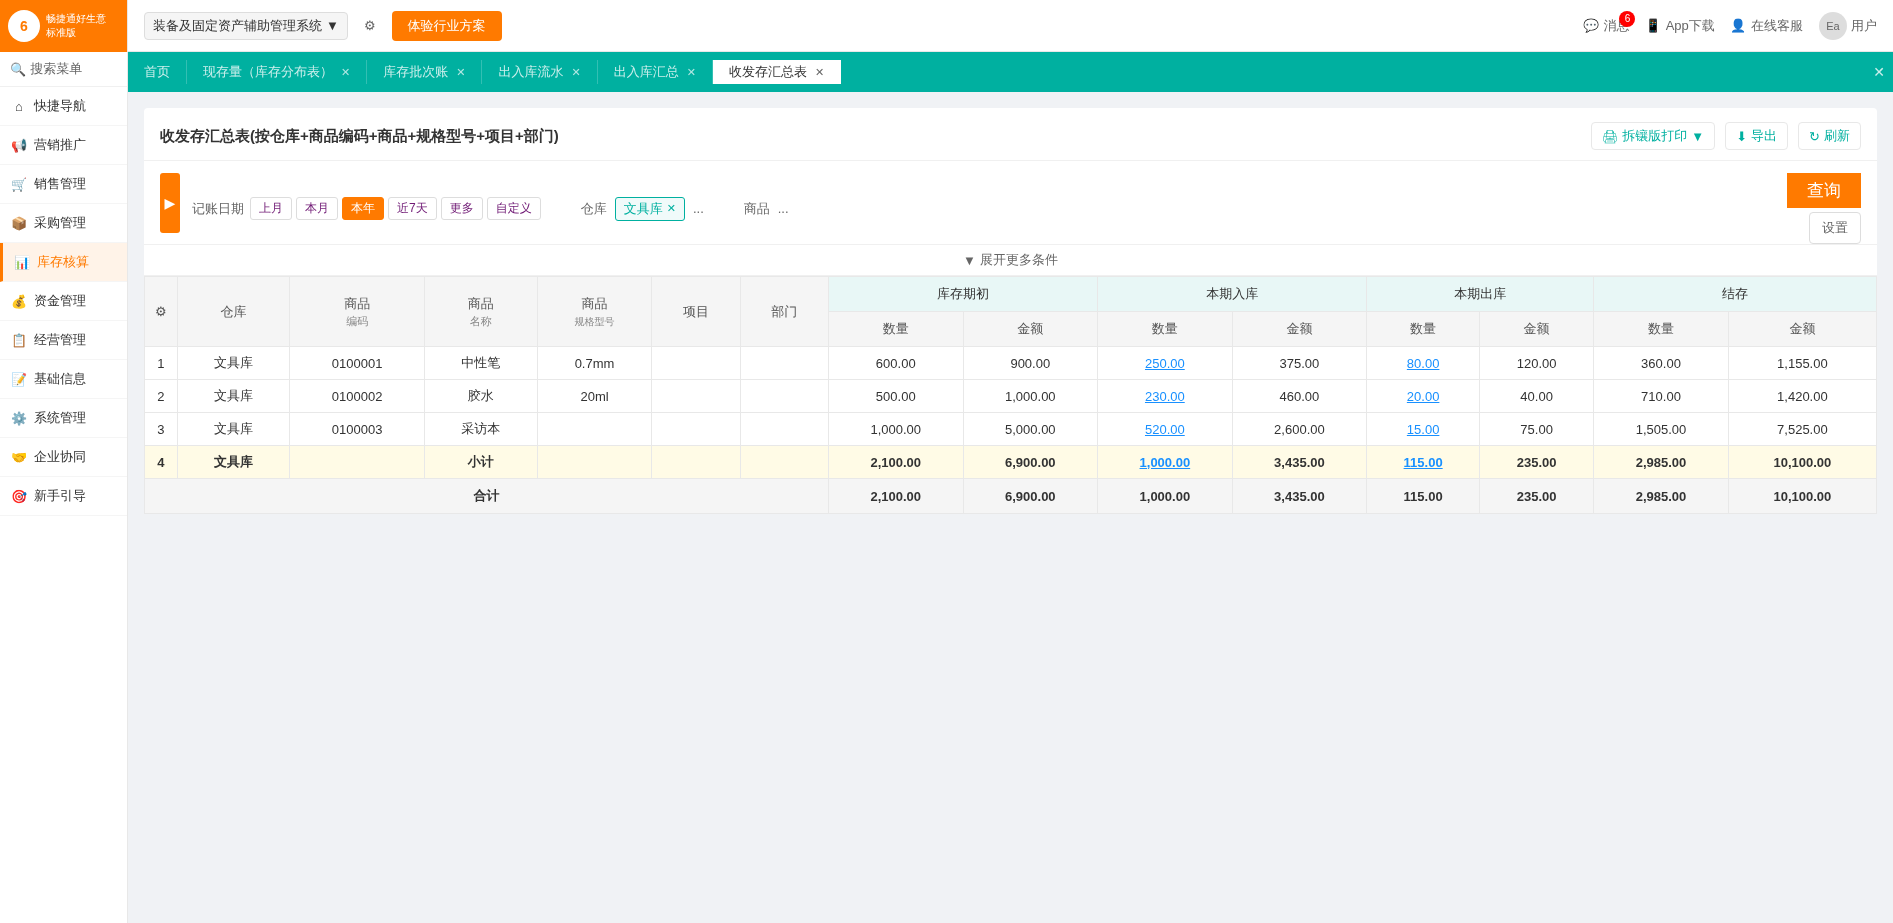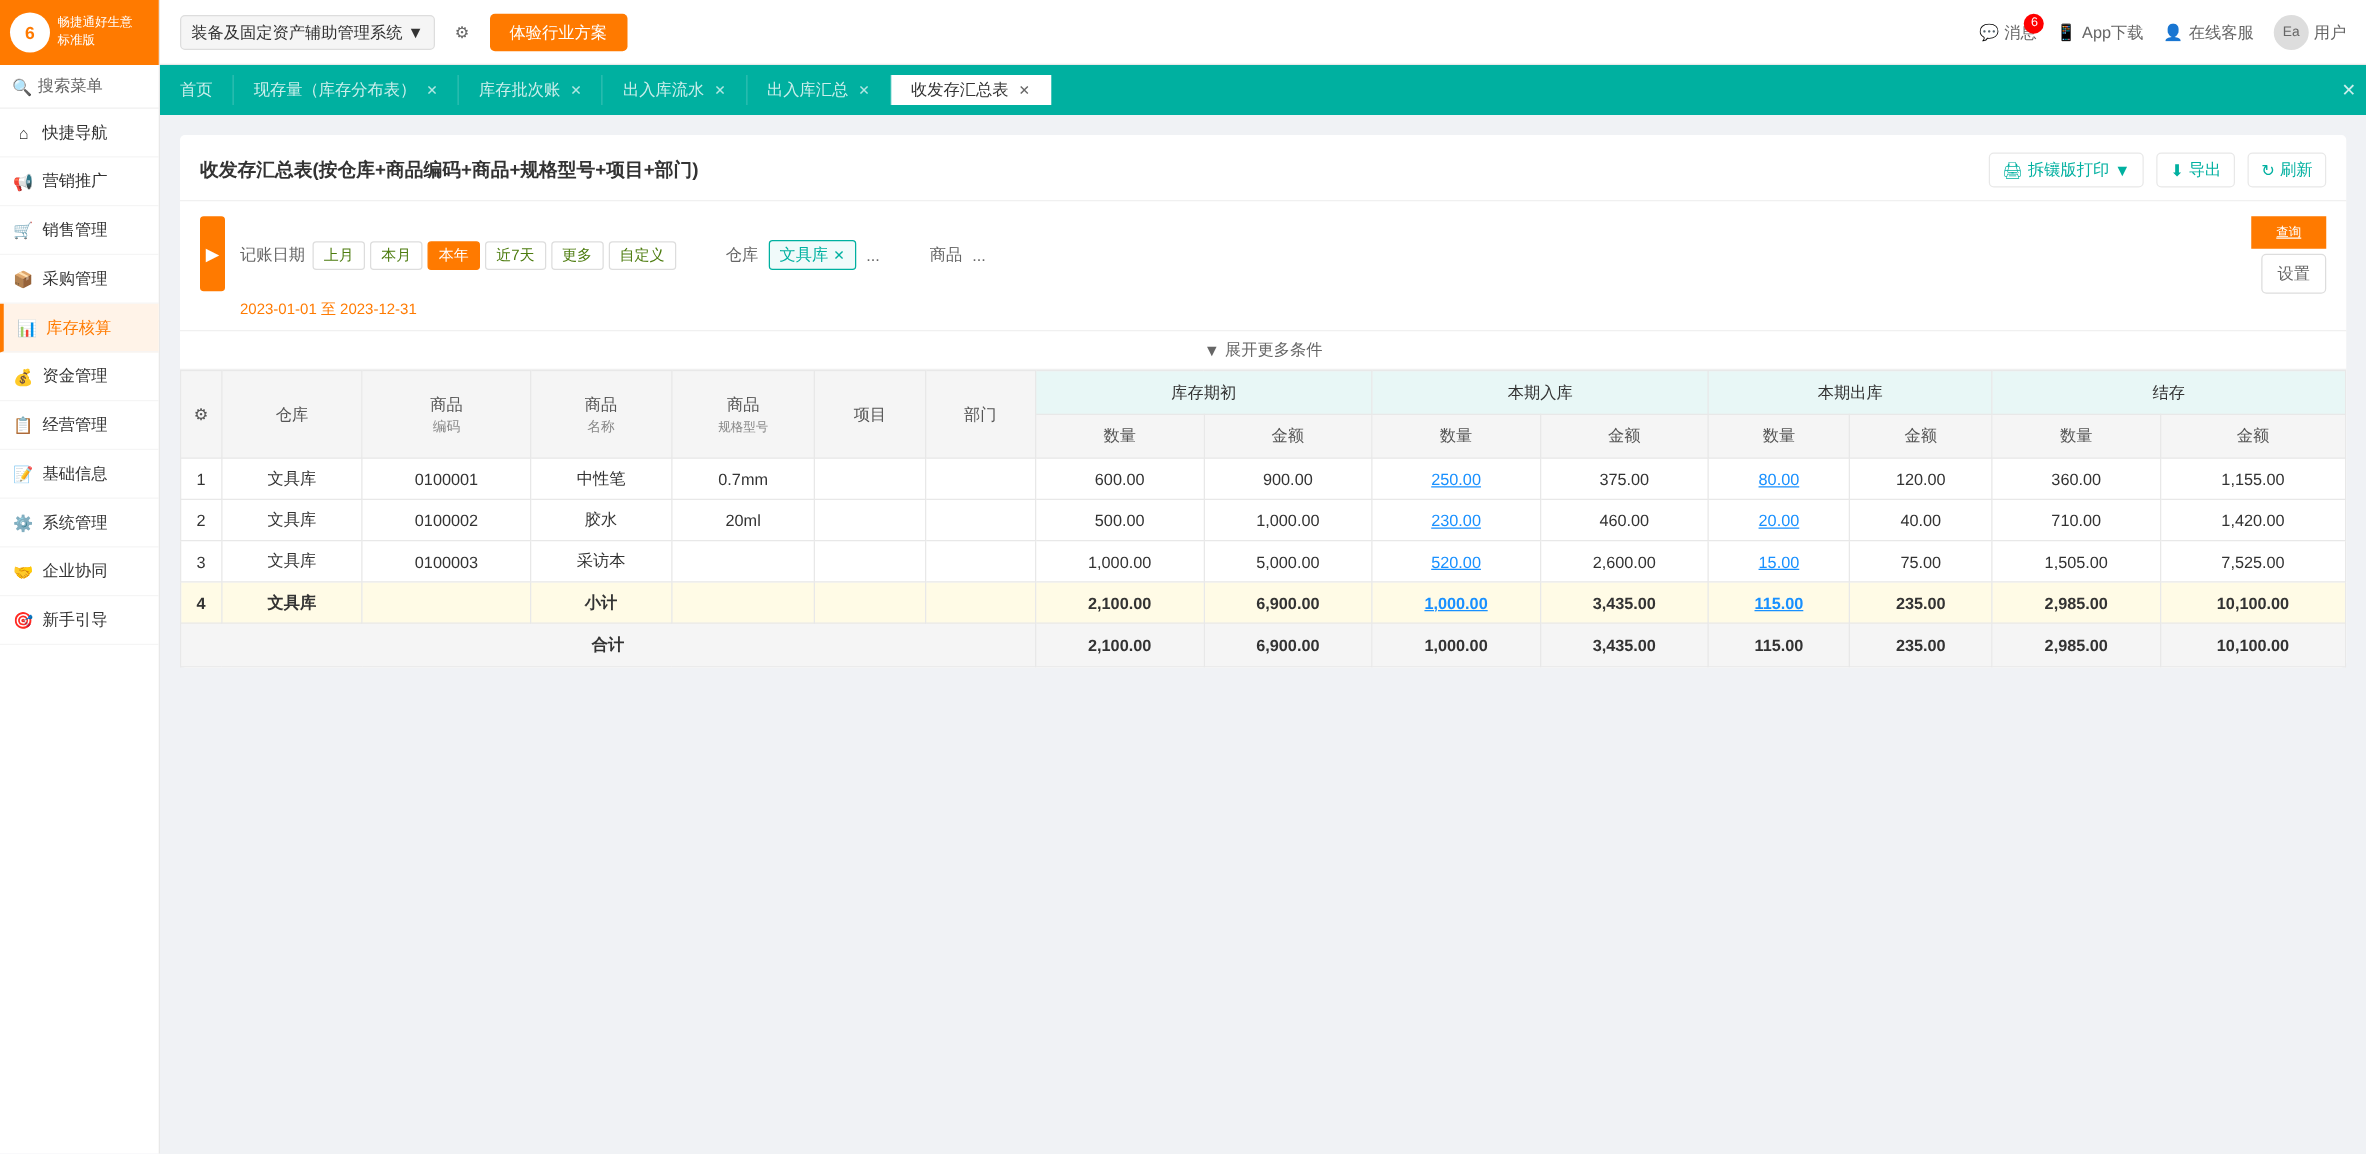--- a/index.html
+++ b/index.html
@@ -40,29 +40,29 @@
     .page-content { flex: 1; overflow-y: auto; background: #f0f2f5; padding: 16px; }
     .page-card { background: #fff; border-radius: 4px; }
 
     
     .page-header { padding: 14px 16px 10px; border-bottom: 1px solid #f0f0f0; display: flex; align-items: center; justify-content: space-between; }
     .page-title { font-size: 15px; font-weight: bold; color: #333; }
     .page-header-actions { display: flex; align-items: center; gap: 10px; }
     .header-action-btn { display: flex; align-items: center; gap: 4px; color: #00b0a0; font-size: 13px; cursor: pointer; border: 1px solid #e8e8e8; border-radius: 4px; padding: 4px 10px; background: #fff; }
     .filter-label { color: #666; font-size: 13px; flex-shrink: 0; }
     .date-shortcuts { display: flex; align-items: center; gap: 4px; }
-    .date-btn { padding: 2px 8px; border: 1px solid #ddd; border-radius: 3px; font-size: 12px; cursor: pointer; color: #4d7c0f; background: #fff; }
+    .date-btn { padding: 2px 8px; border: 1px solid #ddd; border-radius: 3px; font-size: 12px; cursor: pointer; color: #701a75; background: #fff; }
     .date-btn.active { background: #ff7a00; color: #fff; border-color: #ff7a00; }
     .date-range { color: #ff7a00; font-size: 12px; }
     .filter-warehouse { display: flex; align-items: center; gap: 8px; margin-left: 24px; }
     .warehouse-tag { background: #f0fafa; border: 1px solid #00b0a0; border-radius: 3px; padding: 2px 8px; color: #00b0a0; font-size: 13px; display: flex; align-items: center; gap: 4px; }
     .warehouse-tag-close { color: #00b0a0; cursor: pointer; font-size: 11px; }
     .filter-more { color: #666; cursor: pointer; font-size: 13px; }
     .filter-goods { display: flex; align-items: center; gap: 8px; margin-left: 24px; }
-    .query-btn { background: #ff7a00; color: #fff; border: none; border-radius: 0; padding: 6px 20px; font-size: 10px; cursor: pointer; text-decoration: underline; }
+    .query-btn { background: #ff7a00; color: #fff; border: none; border-radius: 0; padding: 6px 20px; font-size: 17px; cursor: pointer; }
     .set-btn { background: #fff; color: #666; border: 1px solid #ddd; border-radius: 4px; padding: 6px 12px; font-size: 13px; cursor: pointer; }
     .expand-row { display: flex; align-items: center; justify-content: center; padding: 6px 0; border-bottom: 1px solid #f0f0f0; cursor: pointer; color: #666; font-size: 13px; gap: 4px; }
 
     
     .table-wrapper { overflow-x: auto; }
     table { width: 100%; border-collapse: collapse; font-size: 13px; }
     thead tr th { background: #f5f5f5; border: 1px solid #e8e8e8; padding: 8px 10px; text-align: center; font-weight: normal; color: #555; white-space: nowrap; }
     thead tr th.group-header { background: #e8f7f6; color: #333; }
     tbody tr td { border: 1px solid #e8e8e8; padding: 7px 10px; text-align: center; color: #333; white-space: nowrap; background: #fff; }
     tbody tr.total-row td { background: #fffbe6; font-weight: bold; }
@@ -240,23 +240,20 @@
               <span class="filter-more">...</span>
             </div>
             <div class="filter-goods">
               <span class="filter-label">商品</span>
               <span class="filter-more">...</span>
             </div>
             <div style="margin-left:auto; display:flex; flex-direction:column; gap:4px; align-items:flex-end;">
               <button class="query-btn">查询</button>
               <button class="set-btn">设置</button>
             </div>
-          </div>
-          <div style="margin-top:4px; margin-bottom:8px;">
-            <span class="date-range">2023-01-01 至 2023-12-31</span>
           </div>
         </div>
       </div>
 
       <div class="expand-row">
         <span>▼</span>
         <span>展开更多条件</span>
       </div>
 
       <div class="table-wrapper">

